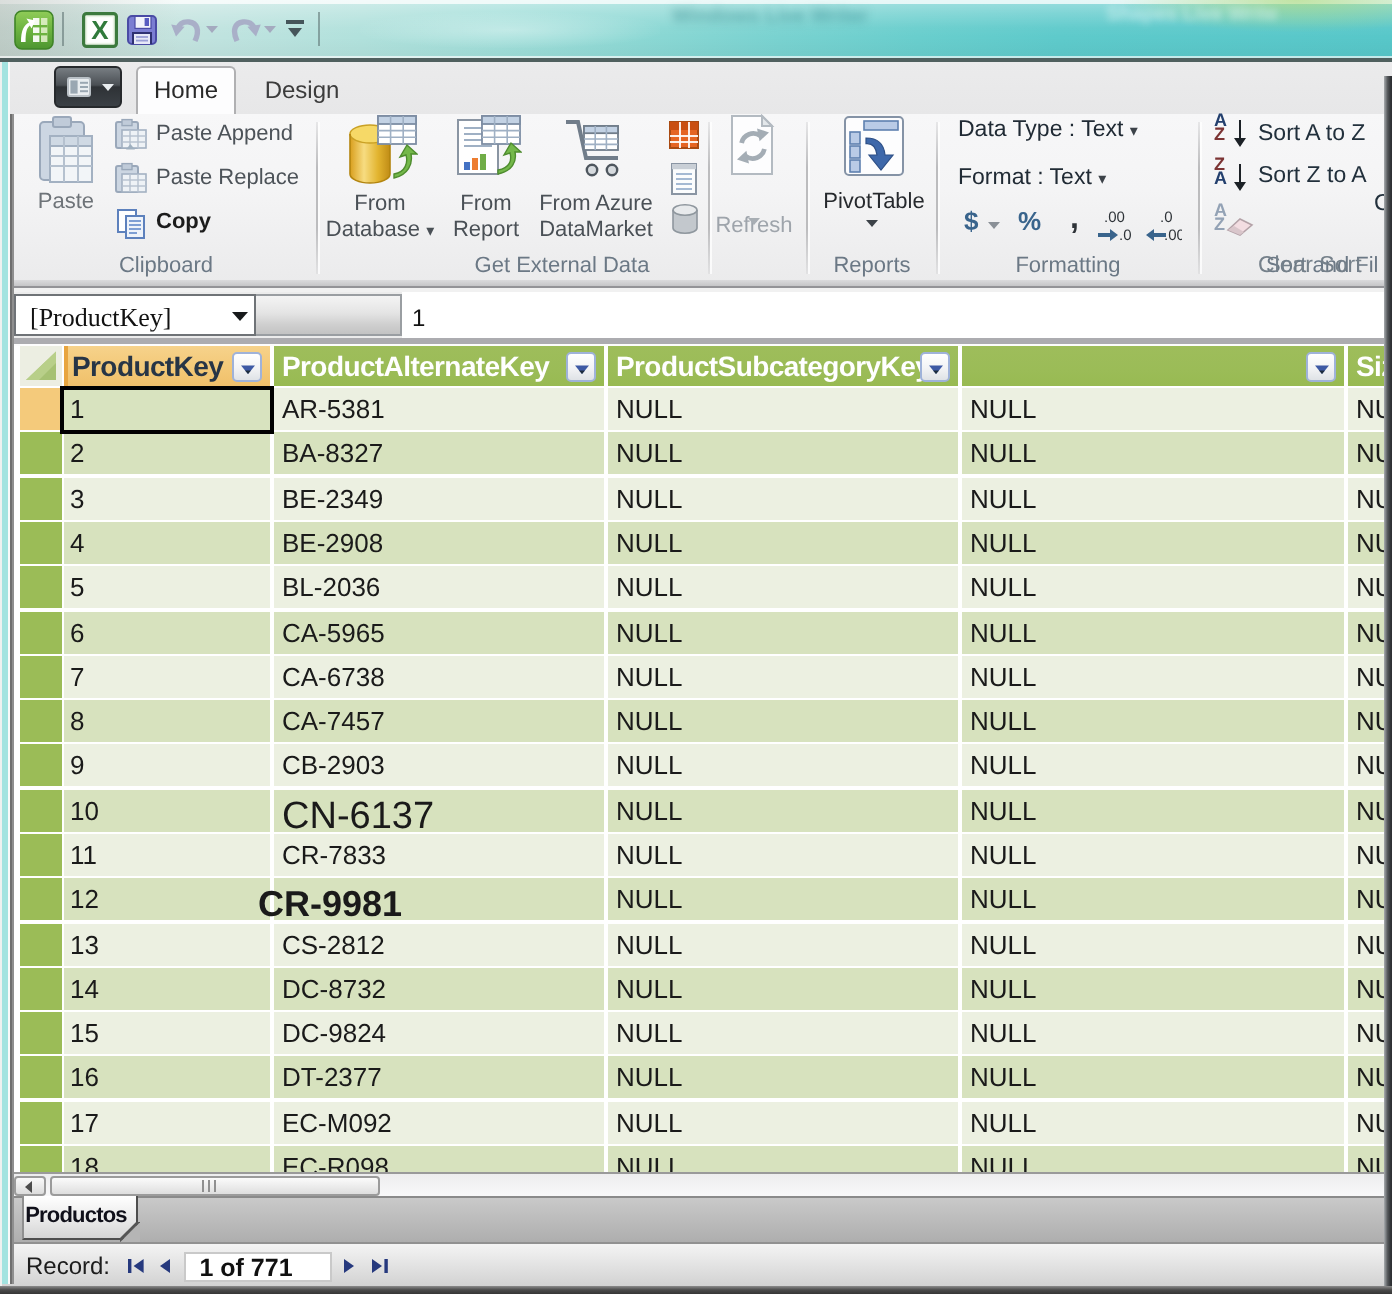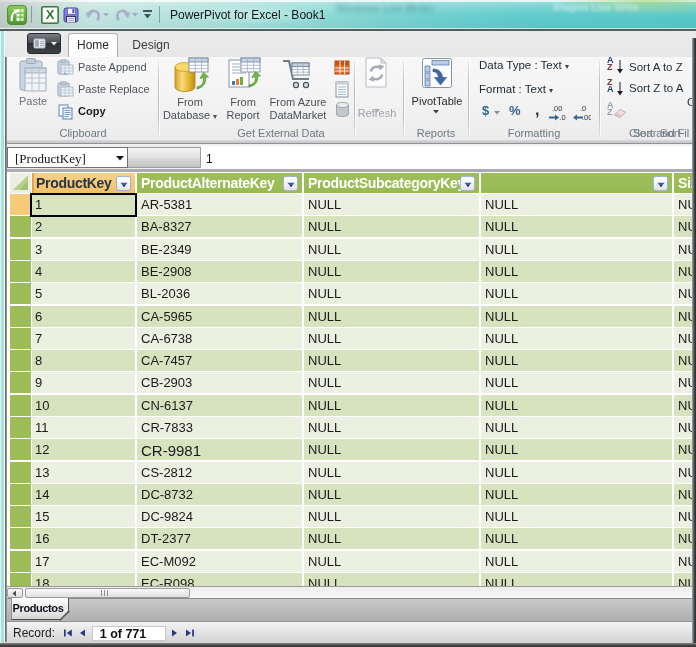--- a/index.html
+++ b/index.html
@@ -64,21 +64,20 @@
  <path d="M17.4 6.2 L10.7 7.4 L15 12.2 Z" fill="#a9afc8"></path>
 </svg>
 <svg class="abs" style="left:131px;top:12px" width="8" height="6" viewBox="0 0 8 6">
       <path d="M1 1 L4 4.5 L7 1 Z" fill="#a4aabf"></path>
     </svg>
 <div class="abs" style="left:143px;top:10px;width:9px;height:2px;background:#45555a;"></div>
 <svg class="abs" style="left:143px;top:13px" width="9" height="7" viewBox="0 0 9 7">
       <path d="M1 1 L4.5 5.5 L8 1 Z" fill="#45555a"></path>
     </svg>
 <div class="abs" style="left:159px;top:6px;width:1px;height:17px;background:rgba(90,110,110,.55);"></div>
-<div class="abs" style="left:170px;top:8px;width:240px;font-size:12px;color:#161616;white-space:nowrap;">PowerPivot for Excel - Book1</div>
 
 <div class="abs" style="left:0;top:31px;width:696px;height:26px;background:linear-gradient(180deg,#ebebec,#e7e7e8);"></div>
 <div class="abs" style="left:27px;top:33px;width:34px;height:21px;border-radius:3px;background:linear-gradient(180deg,#777d82 0%,#4a4f54 45%,#2e3236 50%,#3b4045 100%);border:1px solid #26292c;"></div>
 <svg class="abs" style="left:33px;top:38px" width="14" height="11" viewBox="0 0 14 11">
  <rect x="1" y="1" width="11" height="9" rx="1" fill="#e9edf0" stroke="#b9c0c6"></rect>
  <rect x="2.2" y="2.2" width="3.6" height="6.6" fill="#9aa7b2"></rect>
  <line x1="7" y1="3.4" x2="11" y2="3.4" stroke="#9aa7b2" stroke-width="1"></line>
  <line x1="7" y1="5.5" x2="11" y2="5.5" stroke="#9aa7b2" stroke-width="1"></line>
  <line x1="7" y1="7.6" x2="11" y2="7.6" stroke="#9aa7b2" stroke-width="1"></line>
 </svg>
@@ -440,21 +439,21 @@
 <div class="abs" style="left:308px;top:202px;font-size:13px;color:#1a1a1a;">NULL</div>
 <div class="abs" style="left:485px;top:202px;font-size:13px;color:#1a1a1a;">NULL</div>
 <div class="abs" style="left:678px;top:202px;font-size:13px;color:#1a1a1a;">NULL</div>
 <div class="abs" style="left:10px;top:222px;width:21px;height:21px;background:#9bbc57;"></div>
 <div class="abs" style="left:32px;top:222px;width:103px;height:21px;background:#d7e2be;"></div>
 <div class="abs" style="left:137px;top:222px;width:165px;height:21px;background:#d7e2be;"></div>
 <div class="abs" style="left:304px;top:222px;width:175px;height:21px;background:#d7e2be;"></div>
 <div class="abs" style="left:481px;top:222px;width:191px;height:21px;background:#d7e2be;"></div>
 <div class="abs" style="left:674px;top:222px;width:18px;height:21px;background:#d7e2be;"></div>
 <div class="abs" style="left:35px;top:225px;font-size:13px;color:#1a1a1a;">10</div>
-<div class="abs" style="left:141px;top:225px;font-size:13px;color:#1a1a1a;">CN-6137</div>
+<div class="abs" style="left:141px;top:225px;font-size:19px;color:#1a1a1a;">CN-6137</div>
 <div class="abs" style="left:308px;top:225px;font-size:13px;color:#1a1a1a;">NULL</div>
 <div class="abs" style="left:485px;top:225px;font-size:13px;color:#1a1a1a;">NULL</div>
 <div class="abs" style="left:678px;top:225px;font-size:13px;color:#1a1a1a;">NULL</div>
 <div class="abs" style="left:10px;top:244px;width:21px;height:21px;background:#9bbc57;"></div>
 <div class="abs" style="left:32px;top:244px;width:103px;height:21px;background:#ecf0e1;"></div>
 <div class="abs" style="left:137px;top:244px;width:165px;height:21px;background:#ecf0e1;"></div>
 <div class="abs" style="left:304px;top:244px;width:175px;height:21px;background:#ecf0e1;"></div>
 <div class="abs" style="left:481px;top:244px;width:191px;height:21px;background:#ecf0e1;"></div>
 <div class="abs" style="left:674px;top:244px;width:18px;height:21px;background:#ecf0e1;"></div>
 <div class="abs" style="left:35px;top:247px;font-size:13px;color:#1a1a1a;">11</div>
@@ -462,21 +461,21 @@
 <div class="abs" style="left:308px;top:247px;font-size:13px;color:#1a1a1a;">NULL</div>
 <div class="abs" style="left:485px;top:247px;font-size:13px;color:#1a1a1a;">NULL</div>
 <div class="abs" style="left:678px;top:247px;font-size:13px;color:#1a1a1a;">NULL</div>
 <div class="abs" style="left:10px;top:266px;width:21px;height:21px;background:#9bbc57;"></div>
 <div class="abs" style="left:32px;top:266px;width:103px;height:21px;background:#d7e2be;"></div>
 <div class="abs" style="left:137px;top:266px;width:165px;height:21px;background:#d7e2be;"></div>
 <div class="abs" style="left:304px;top:266px;width:175px;height:21px;background:#d7e2be;"></div>
 <div class="abs" style="left:481px;top:266px;width:191px;height:21px;background:#d7e2be;"></div>
 <div class="abs" style="left:674px;top:266px;width:18px;height:21px;background:#d7e2be;"></div>
 <div class="abs" style="left:35px;top:269px;font-size:13px;color:#1a1a1a;">12</div>
-<div class="abs" style="left:141px;top:269px;font-size:15px;color:#1a1a1a;">CR-9981</div>
+<div class="abs" style="left:129px;top:269px;font-size:18px;color:#1a1a1a;font-weight:bold;">CR-9981</div>
 <div class="abs" style="left:308px;top:269px;font-size:13px;color:#1a1a1a;">NULL</div>
 <div class="abs" style="left:485px;top:269px;font-size:13px;color:#1a1a1a;">NULL</div>
 <div class="abs" style="left:678px;top:269px;font-size:13px;color:#1a1a1a;">NULL</div>
 <div class="abs" style="left:10px;top:289px;width:21px;height:21px;background:#9bbc57;"></div>
 <div class="abs" style="left:32px;top:289px;width:103px;height:21px;background:#ecf0e1;"></div>
 <div class="abs" style="left:137px;top:289px;width:165px;height:21px;background:#ecf0e1;"></div>
 <div class="abs" style="left:304px;top:289px;width:175px;height:21px;background:#ecf0e1;"></div>
 <div class="abs" style="left:481px;top:289px;width:191px;height:21px;background:#ecf0e1;"></div>
 <div class="abs" style="left:674px;top:289px;width:18px;height:21px;background:#ecf0e1;"></div>
 <div class="abs" style="left:35px;top:292px;font-size:13px;color:#1a1a1a;">13</div>

